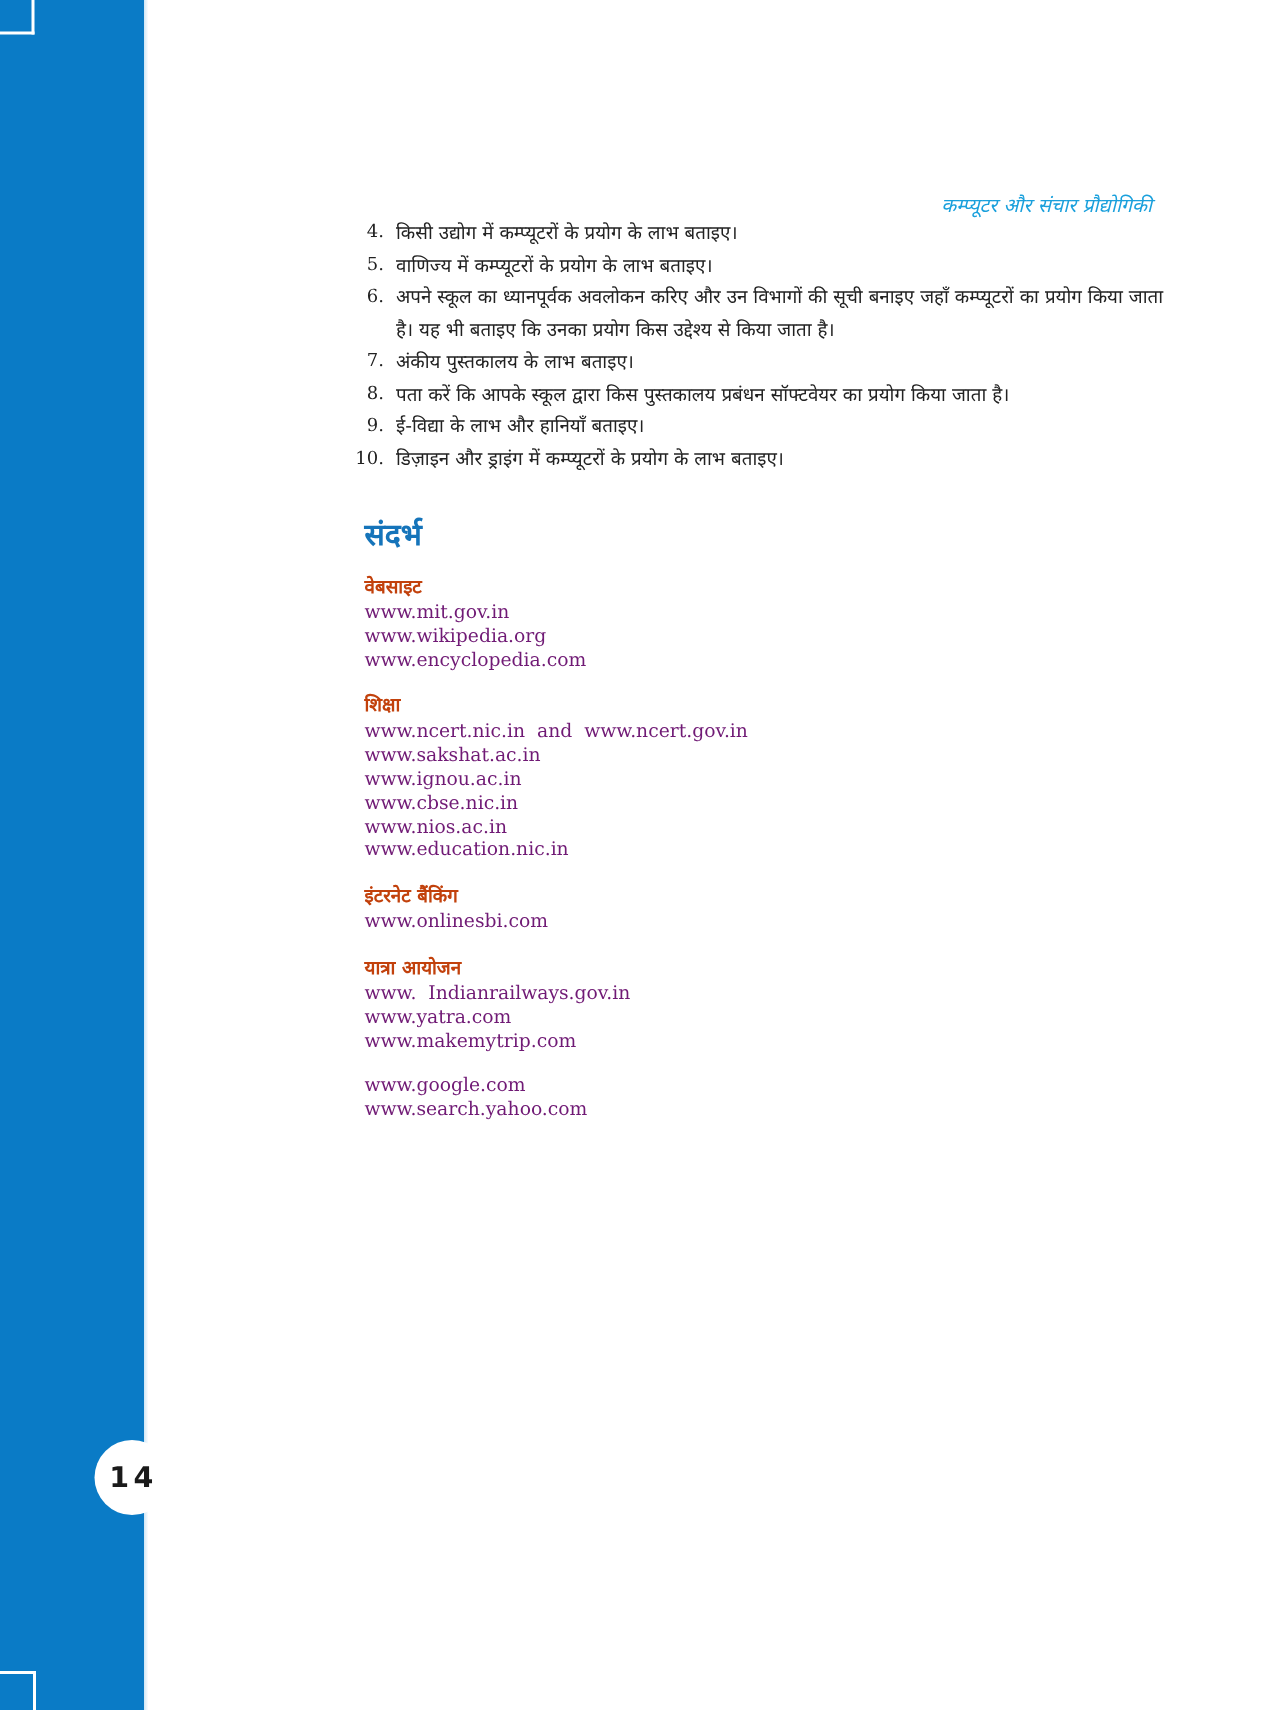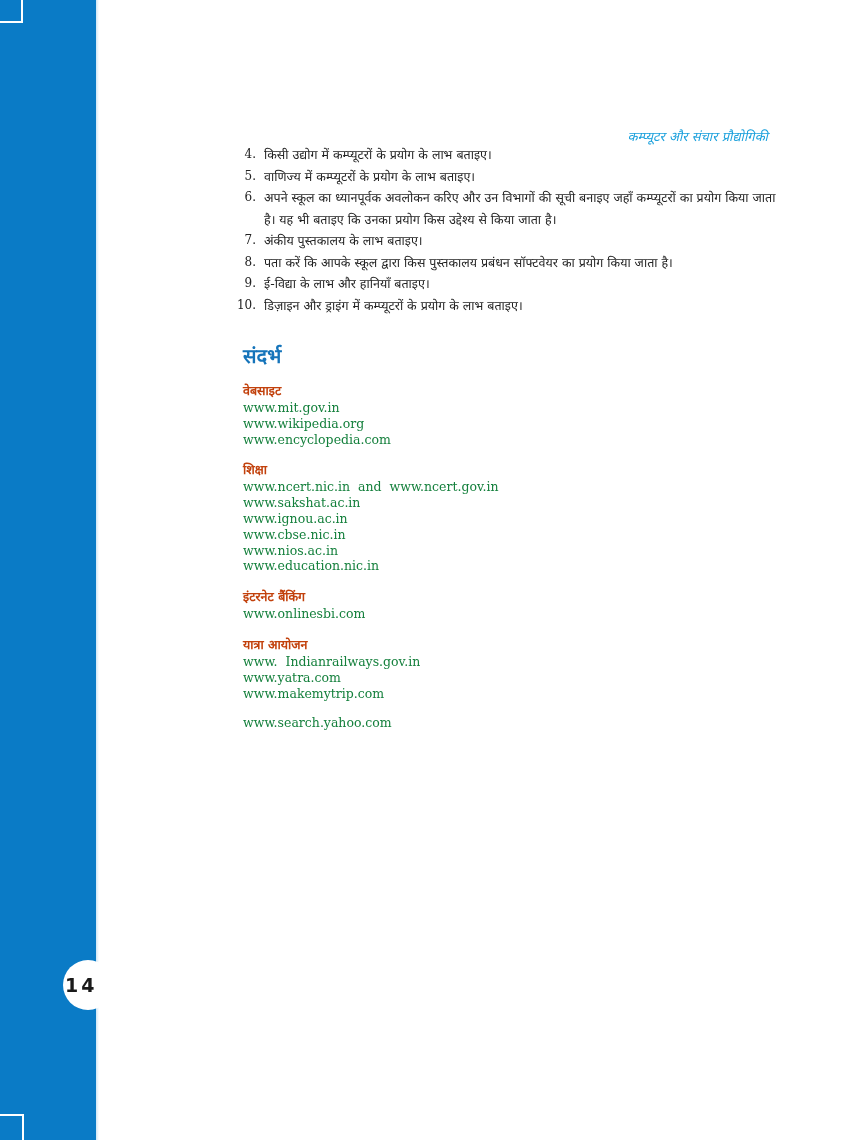--- a/index.html
+++ b/index.html
@@ -22,21 +22,21 @@
     box-sizing: border-box;
   }
   .corner-mark-bottom {
     position: absolute; left: 0; top: 1114px; width: 24px; height: 26px;
     border-right: 2px solid #ffffff; border-top: 2px solid #ffffff;
     box-sizing: border-box;
   }
   .page-badge {
     position: absolute; left: 63px; top: 960px; width: 50px; height: 50px;
     border-radius: 50%; background: #ffffff;
-    display: flex; align-items: center; 
+    display: flex; align-items: center; justify-content: center;
   }
   .page-number {
     font-family: "DejaVu Sans", "Liberation Sans", sans-serif;
     font-weight: bold; font-size: 19px; color: #1a1a1a; letter-spacing: 3px;
     margin-left: 2px;
   }
   .running-header {
     position: absolute; right: 82px; top: 127px;
     font-family: "DejaVu Sans", sans-serif;
     font-style: italic; font-size: 13px; color: #1aa0dc;
@@ -56,21 +56,21 @@
     font-family: "DejaVu Sans", sans-serif; font-weight: bold;
     font-size: 20px; color: #1574ba; margin: 0 0 12px 0; line-height: 28px;
   }
   .ref-group { margin-bottom: 14px; }
   .ref-heading {
     font-family: "DejaVu Sans", sans-serif; font-weight: bold;
     font-size: 12.5px; color: #c2410c; line-height: 18px; margin: 0;
   }
   .ref-link {
     display: block; font-family: "DejaVu Serif", serif;
-    font-size: 12.5px; color: #15803d; line-height: 15.8px; text-decoration: none;
+    font-size: 12.5px; color: #701a75; line-height: 15.8px; text-decoration: none;
     white-space: pre;
   }
 </style>
 </head>
 <body>
 
 <div class="side-band"></div>
 <div class="band-edge"></div>
 <div class="corner-mark-top"></div>
 <div class="corner-mark-bottom"></div>
@@ -138,16 +138,17 @@
   </div>
 
   <div class="ref-group">
     <h3 class="ref-heading">यात्रा आयोजन</h3>
     <a class="ref-link">www.  Indianrailways.gov.in</a>
     <a class="ref-link">www.yatra.com</a>
     <a class="ref-link">www.makemytrip.com</a>
   </div>
 
   <div class="ref-group">
+    <a class="ref-link">www.google.com</a>
     <a class="ref-link">www.search.yahoo.com</a>
   </div>
 
 </div>
 
 </body></html>

